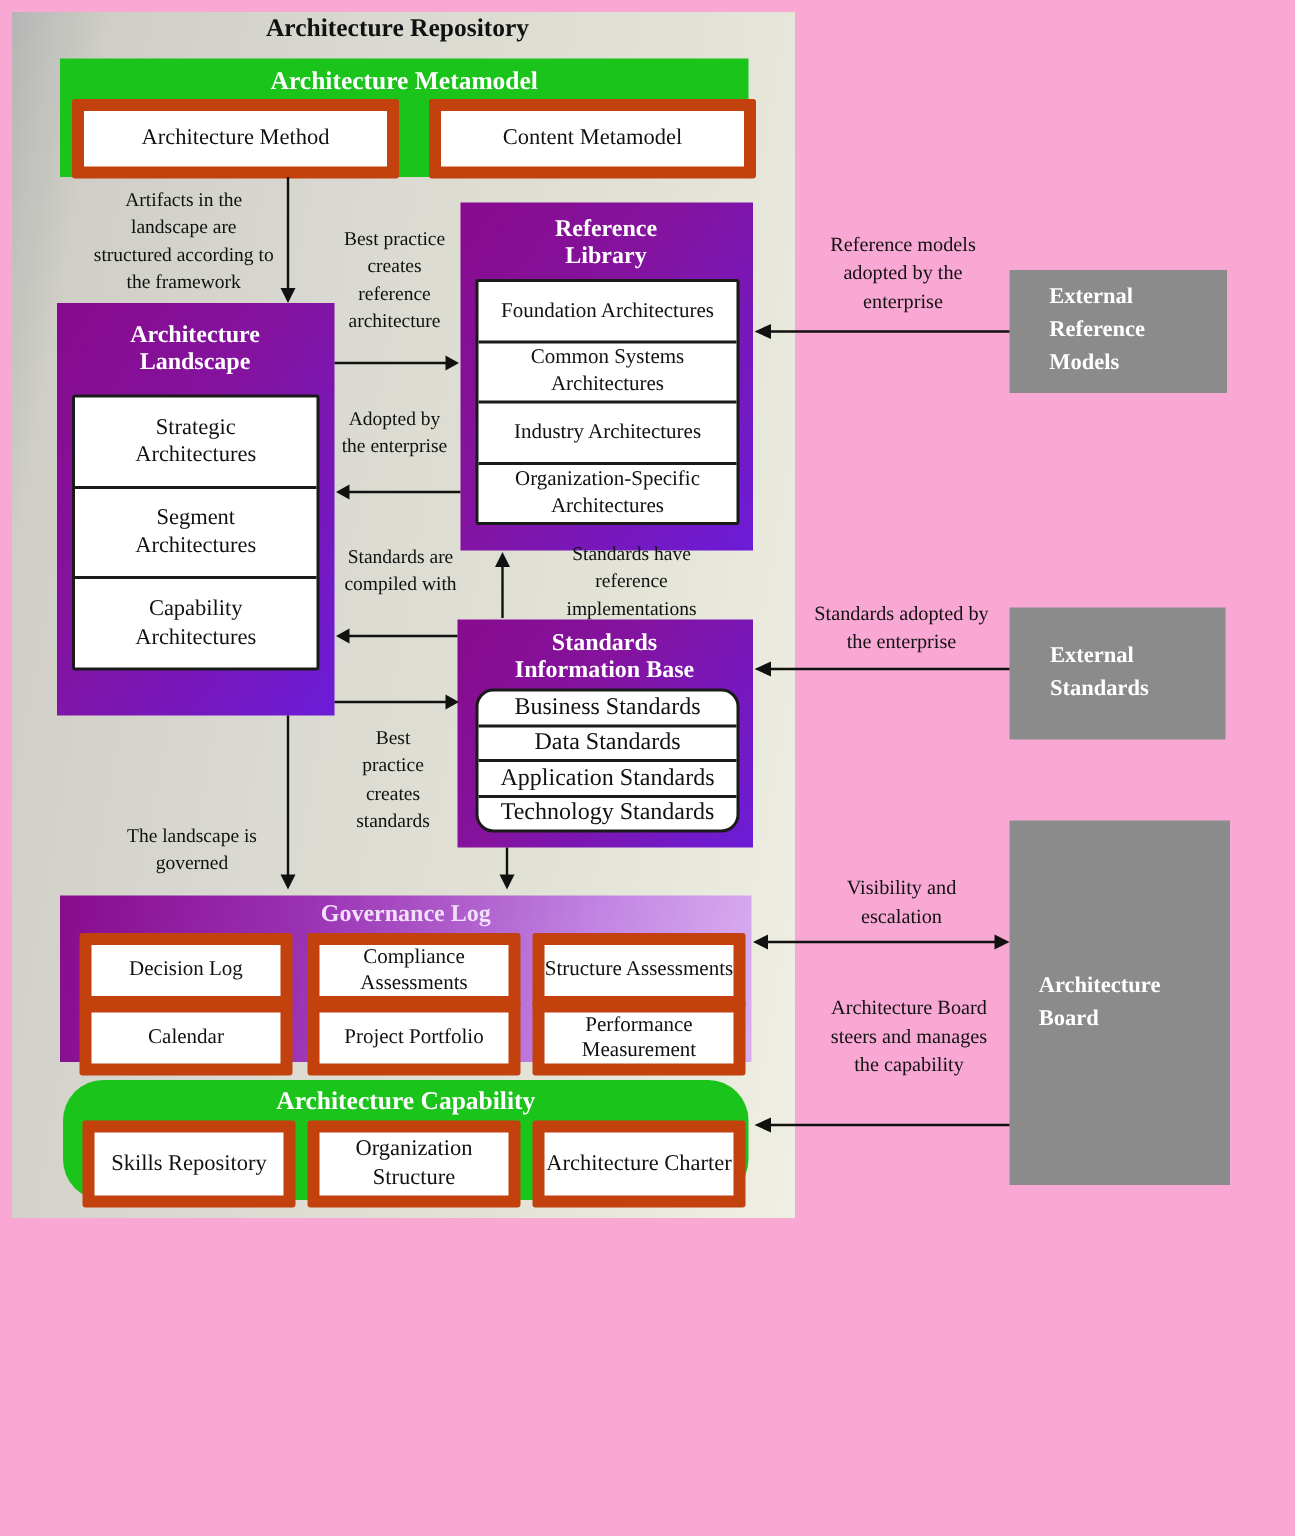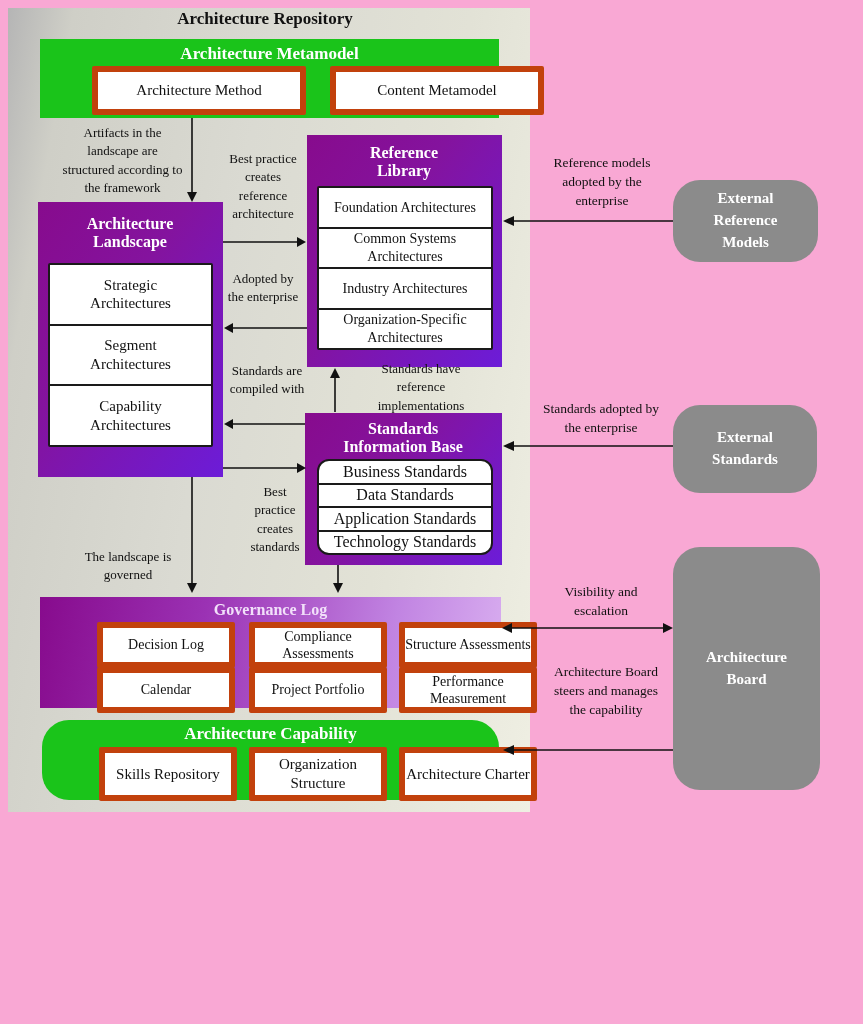--- a/index.html
+++ b/index.html
@@ -14,32 +14,32 @@
   #panel{
     position:absolute;left:8px;top:8px;width:522px;height:804px;
     background:linear-gradient(100deg,var(--panel-dark) 0%,#cfcfc7 10%,#dadad2 40%,#e2e2d6 70%,#efefe3 100%);
   }
   .abs{position:absolute;}
   .center{text-align:center;}
   .diagram-title{font-size:17px;font-weight:bold;}
   .band-title{color:#fff;font-weight:bold;font-size:17px;}
   .box-title{color:#fff;font-weight:bold;font-size:16px;line-height:1.15;}
   .whitebox{
-    position:absolute;background:#fff;border:6px solid #c2410c;border-radius:2px;
+    position:absolute;background:#fff;border:8px solid #c2410c;border-radius:2px;
     display:flex;align-items:center;justify-content:center;text-align:center;
-    font-size:15px;line-height:1.25;color:#111;margin-left:44px;
+    font-size:15px;line-height:1.25;color:#111;
   }
   .greenband{position:absolute;background:var(--green);}
   .purplebox{position:absolute;background:linear-gradient(125deg,var(--purple-dark) 0%,#84139e 40%,var(--violet) 100%);}
   .stack{position:absolute;background:#fff;border:2px solid #1a1a1a;border-radius:2px;display:flex;flex-direction:column;}
   .stack .row{flex:1;display:flex;align-items:center;justify-content:center;text-align:center;line-height:1.25;border-top:2px solid #1a1a1a;}
   .stack .row:first-child{border-top:none;}
   .graybox{
     position:absolute;background:var(--gray-box);display:flex;align-items:center;justify-content:center;
-    color:#fff;font-weight:bold;font-size:15px;text-align:center;line-height:1.45;border-radius:27px;
+    color:#fff;font-weight:bold;font-size:15px;text-align:left;line-height:1.45;
   }
   .note{position:absolute;font-size:13px;line-height:1.42;text-align:center;color:#111;}
   #govlog{
     position:absolute;background:linear-gradient(100deg,var(--purple-dark) 0%,#9b32b4 35%,#c184e2 75%,var(--lavender) 100%);
   }
   .gov-title{color:#f2e0fa;font-weight:bold;font-size:16px;}
   svg.overlay{position:absolute;left:0;top:0;pointer-events:none;}
   svg .ln{stroke:var(--arrow);stroke-width:1.6;}
   svg .hd{fill:var(--arrow);}
 </style>
@@ -112,21 +112,21 @@
   </div>
   <div class="graybox" style="left:673px;top:547px;width:147px;height:243px;">
     <div style="width:108px;">Architecture Board</div>
   </div>
 
   <div class="note" style="left:60px;top:124px;width:125px;">Artifacts in the landscape are structured according to the framework</div>
   <div class="note" style="left:225px;top:150px;width:76px;">Best practice creates reference architecture</div>
   <div class="note" style="left:227px;top:270px;width:72px;">Adopted by the enterprise</div>
   <div class="note" style="left:227px;top:362px;width:80px;">Standards are compiled with</div>
   <div class="note" style="left:370px;top:360px;width:102px;">Standards have reference implementations</div>
-  <div class="note" style="left:231px;top:483px;width:62px;margin-left:13px;">Best practice creates standards</div>
+  <div class="note" style="left:231px;top:483px;width:62px;">Best practice creates standards</div>
   <div class="note" style="left:75px;top:548px;width:106px;">The landscape is governed</div>
   <div class="note" style="left:544px;top:153px;width:116px;font-size:13.5px;">Reference models adopted by the enterprise</div>
   <div class="note" style="left:540px;top:399px;width:122px;font-size:13.5px;">Standards adopted by the enterprise</div>
   <div class="note" style="left:555px;top:582px;width:92px;font-size:13.5px;">Visibility and escalation</div>
   <div class="note" style="left:551px;top:662px;width:110px;font-size:13.5px;">Architecture Board steers and manages the capability</div>
 
   <svg class="overlay" width="863" height="1024" viewBox="0 0 863 1024">
     <g>
       <line class="ln" x1="192" y1="118" x2="192" y2="193"></line>
         <polygon class="hd" points="187,192 197,192 192,202"></polygon>

